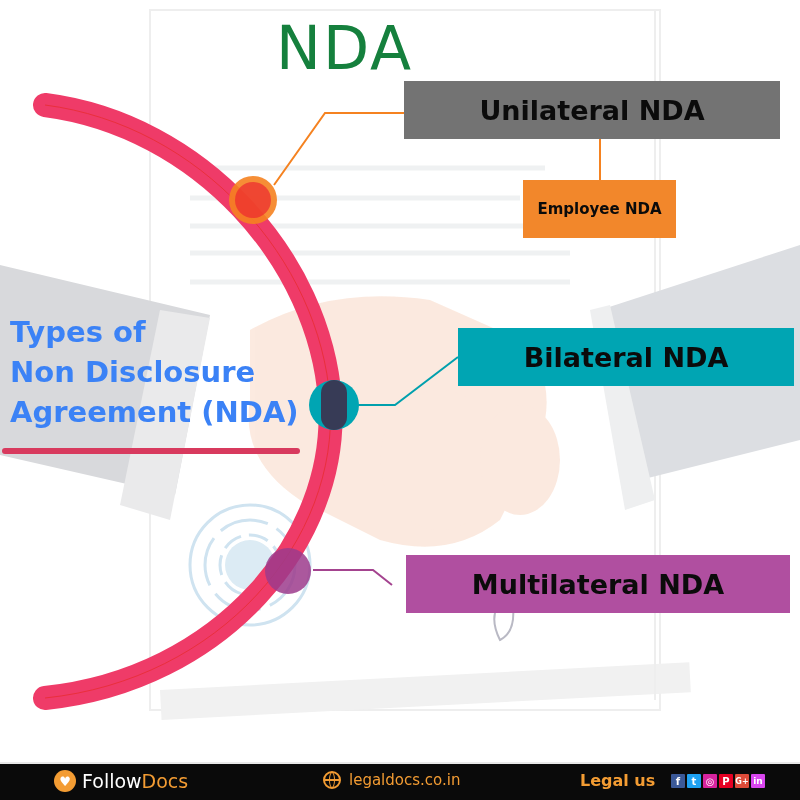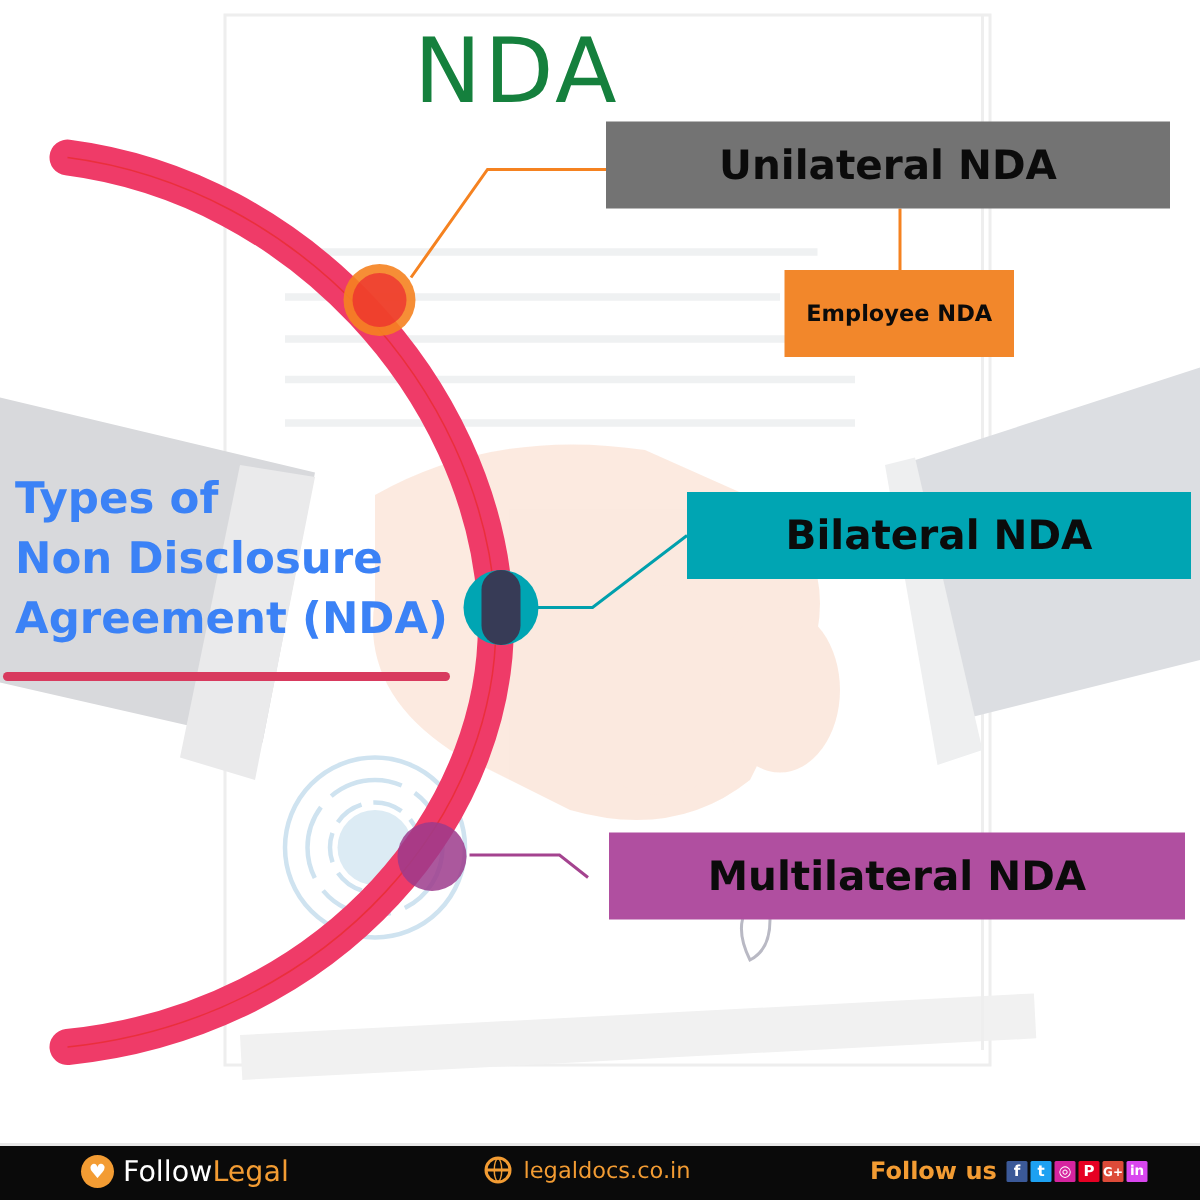--- a/index.html
+++ b/index.html
@@ -101,27 +101,27 @@
       <span>Bilateral NDA</span>
     </div>
   <div class="box box-multi">
       <span>Multilateral NDA</span>
     </div>
 </div>
 
 <div class="footer">
   <div class="logo">
     <span class="logo-icon">♥</span>
-    <span class="logo-text"><span>Follow</span><span class="docs">Legal</span></span>
+    <span class="logo-text"><span>Follow</span><span class="docs">Docs</span></span>
   </div>
   <div class="site">
     <span class="globe-icon"></span>
     <span class="site-text">legaldocs.co.in</span>
   </div>
-  <div class="follow">Follow us</div>
+  <div class="follow">Legal us</div>
   <div class="socials">
     <span class="soc" style="background:#3b5998">f</span>
     <span class="soc" style="background:#1da1f2">t</span>
     <span class="soc" style="background:#d6249f">◎</span>
     <span class="soc" style="background:#e60023">P</span>
     <span class="soc" style="background:#dd4b39;font-size:8px">G+</span>
     <span class="soc" style="background:#d946ef;font-size:9px">in</span>
   </div>
 </div>
 

